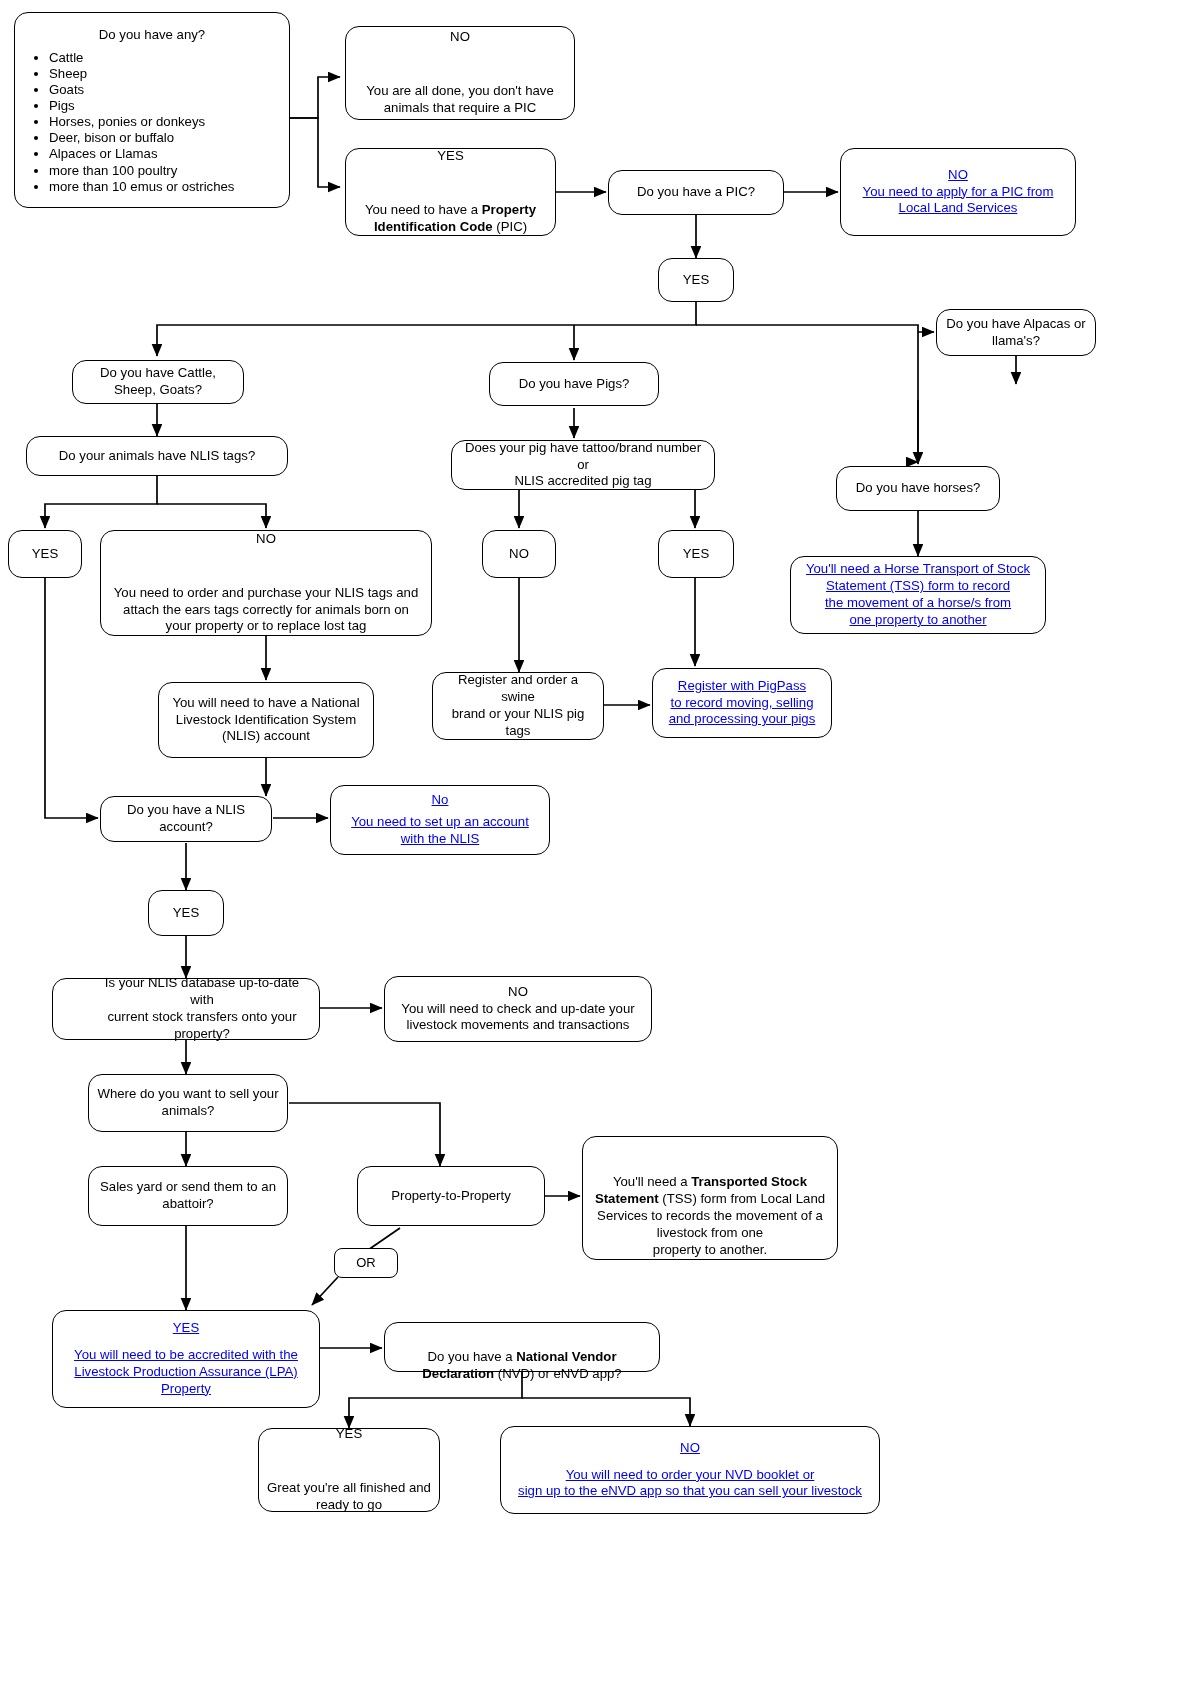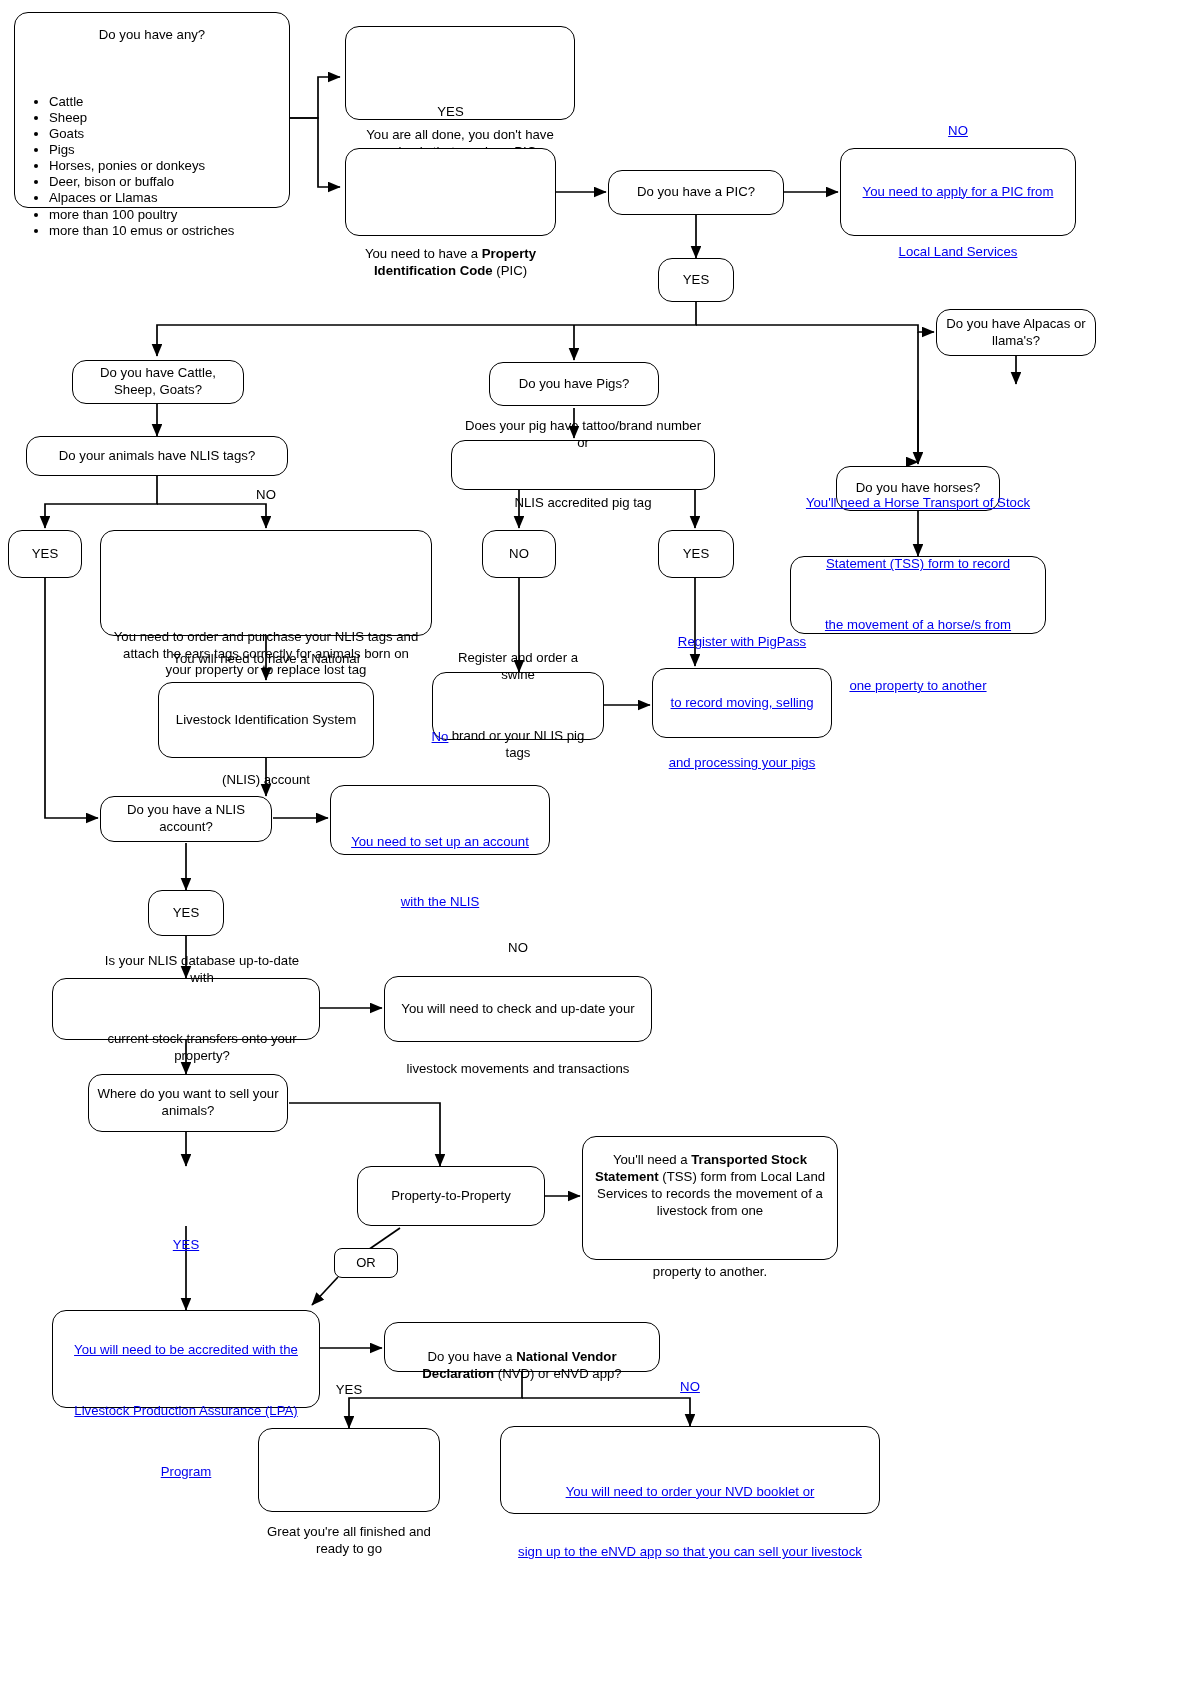--- a/index.html
+++ b/index.html
@@ -30,21 +30,20 @@
     display: flex;
     flex-direction: column;
     align-items: center;
     justify-content: center;
     text-align: center;
     color: #000000;
     font-size: 13.2px;
     line-height: 1.28;
     padding: 6px 8px;
     z-index: 2;
-    gap: 44px;
   }
   .node .ttl {
     display: block;
   }
   .node .body {
     display: block;
     margin-top: 37px;
   }
   .gap-sm { height: 10px; }
   .linkline {
@@ -296,40 +295,43 @@
   <div class="node" style="left:384px; top:976px; width:268px; height:66px;">
     <span>NO</span>
     <span>You will need to check and up-date your</span>
     <span>livestock movements and transactions</span>
   </div>
 
   <div class="node" style="left:88px; top:1074px; width:200px; height:58px;">
     <span>Where do you want to sell your animals?</span>
   </div>
 
+  <div class="node" style="left:88px; top:1166px; width:200px; height:60px;">
+    <span>Sales yard or send them to an abattoir?</span>
+  </div>
 
   <div class="node" style="left:357px; top:1166px; width:188px; height:60px;">
     <span>Property-to-Property</span>
   </div>
 
   <div class="node or-box" style="left:334px; top:1248px; width:64px; height:30px; border-radius:8px;">
     <span>OR</span>
   </div>
 
   <div class="node" style="left:582px; top:1136px; width:256px; height:124px;">
     <span class="body"><span>You'll need a </span><b>Transported Stock Statement</b><span> (TSS) form from Local Land Services to records the movement of a livestock from one</span></span>
     <span>property to another.</span>
   </div>
 
   <div class="node" style="left:52px; top:1310px; width:268px; height:98px;">
     <span class="linkline">YES</span>
     <span class="gap-sm"></span>
     <span class="linkline">You will need to be accredited with the</span>
     <span class="linkline">Livestock Production Assurance (LPA)</span>
-    <span class="linkline">Program</span>
+    <span class="linkline">Property</span>
   </div>
 
   <div class="node" style="left:384px; top:1322px; width:276px; height:50px;">
     <span class="body"><span>Do you have a </span><b>National Vendor Declaration</b><span> (NVD) or eNVD app?</span></span>
   </div>
 
   <div class="node" style="left:258px; top:1428px; width:182px; height:84px;">
     <span class="ttl">YES</span>
     <span class="gap-sm"></span>
     <span class="body">Great you're all finished and ready to go</span>

